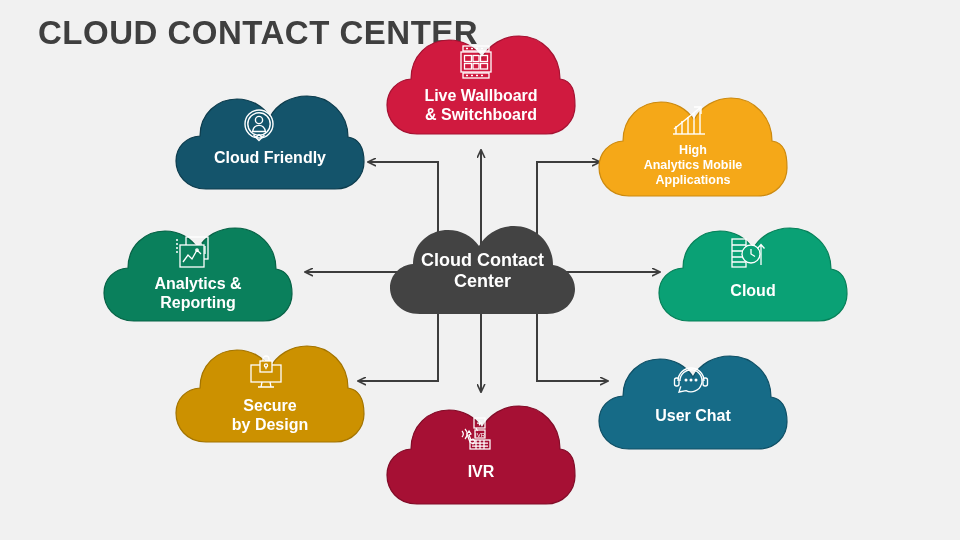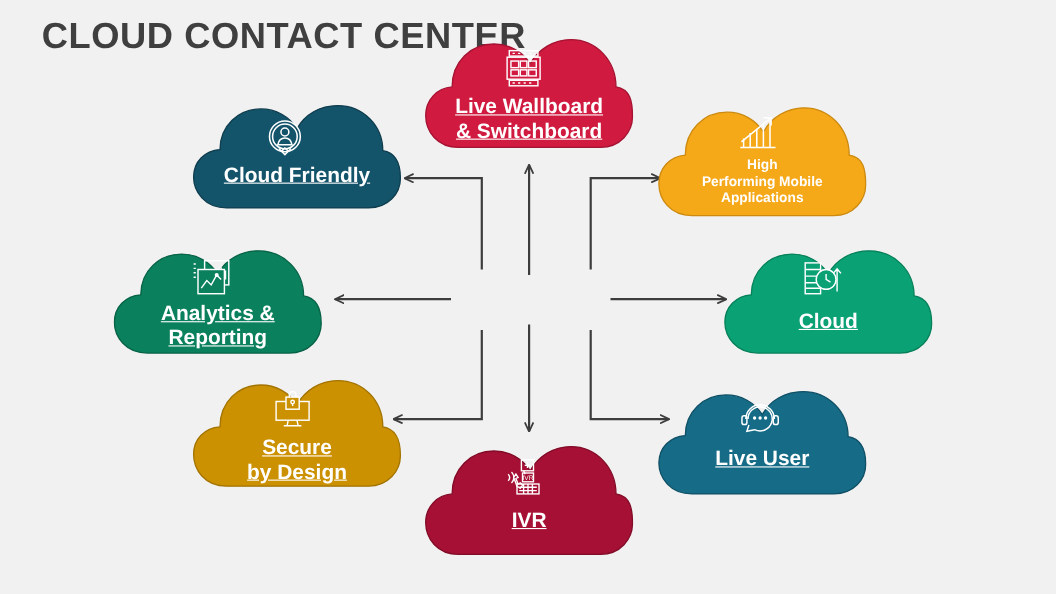--- a/index.html
+++ b/index.html
@@ -28,21 +28,21 @@
   .node .label{
     position:absolute;left:0;right:0;
     text-align:center;color:#ffffff;
     font-weight:bold;line-height:1.18;
     white-space:pre-line;
     pointer-events:none;
   }
   .node .ico{position:absolute;pointer-events:none;}
 
   .lbl-sm{font-size:12.5px;}
-  .lbl-md{font-size:19px;text-decoration:underline;}
+  .lbl-md{font-size:16px;}
   .lbl-lg{font-size:18px;}
 </style>
 </head>
 <body>
 
 <div id="stage">
 
   <div class="title">CLOUD CONTACT CENTER</div>
 
   <svg class="connectors" viewBox="0 0 960 540" width="960" height="540">
@@ -64,20 +64,28 @@
       <path d="M438,245 L438,162 L368,162" marker-end="url(#ah)"></path>
 
       <path d="M537,245 L537,162 L600,162" marker-end="url(#ah)"></path>
 
       <path d="M438,300 L438,381 L358,381" marker-end="url(#ah)"></path>
 
       <path d="M537,300 L537,381 L608,381" marker-end="url(#ah)"></path>
     </g>
   </svg>
 
+  <div class="node" style="left:390px;top:222px;width:185px;height:98px;">
+    <svg class="cloudwrap" width="185" height="98" viewBox="0 0 185 98">
+      <path d="M30,92 C10,92 0,78 0,66 C0,53 10,43 23,42 C23,22 39,8 58,8 C71,8 82,14 89,24
+               C96,12 109,4 124,4 C146,4 163,21 163,43 C176,45 185,55 185,67 C185,80 174,92 157,92 Z" fill="#434343"></path>
+    </svg>
+    <div class="label lbl-lg" style="top:28px;">Cloud Contact
+Center</div>
+  </div>
 
   <div class="node" style="left:175px;top:90px;width:190px;height:105px;">
     <svg class="cloudwrap" width="190" height="105" viewBox="0 0 190 105">
       <path d="M31,99 C11,99 1,84 1,71 C1,57 11,47 25,46 C25,24 42,9 62,9 C76,9 88,16 95,27
                C102,14 116,6 132,6 C155,6 173,24 173,47 C186,49 189,60 189,72 C189,86 178,99 160,99 Z" fill="#14546b" stroke="#0e3d4e" stroke-width="1.2"></path>
     </svg>
     <span class="ico" style="left:63px;top:16px;">
       <svg width="42" height="42" viewBox="0 0 42 42" fill="none" stroke="#ffffff" stroke-width="1.4">
         <circle cx="21" cy="18" r="14"></circle>
         <circle cx="21" cy="18" r="11.2"></circle>
@@ -120,21 +128,21 @@
     </svg>
     <span class="ico" style="left:72px;top:12px;">
       <svg width="40" height="34" viewBox="0 0 40 34" fill="none" stroke="#ffffff" stroke-width="1.4">
         <path d="M6,30 L6,22 M12,30 L12,17 M18,30 L18,13 M24,30 L24,9 M30,30 L30,5"></path>
         <path d="M3,30 h32"></path>
         <path d="M4,25 L31,3"></path>
         <path d="M24,3 L31,3 L31,10"></path>
       </svg>
     </span>
     <div class="label lbl-sm" style="top:51px;">High
-Performing Mobile
+Analytics Mobile
 Applications</div>
   </div>
 
   <div class="node" style="left:103px;top:222px;width:190px;height:105px;">
     <svg class="cloudwrap" width="190" height="105" viewBox="0 0 190 105">
       <path d="M31,99 C11,99 1,84 1,71 C1,57 11,47 25,46 C25,24 42,9 62,9 C76,9 88,16 95,27
                C102,14 116,6 132,6 C155,6 173,24 173,47 C186,49 189,60 189,72 C189,86 178,99 160,99 Z" fill="#0a805c" stroke="#076246" stroke-width="1.2"></path>
     </svg>
     <span class="ico" style="left:70px;top:12px;">
       <svg width="40" height="38" viewBox="0 0 40 38" fill="none" stroke="#ffffff" stroke-width="1.3">
@@ -217,16 +225,16 @@
       <svg width="40" height="34" viewBox="0 0 40 34" fill="none" stroke="#ffffff" stroke-width="1.35">
         <path d="M11,18 a11,11 0 1 1 6,9.6 L10,29 L11.8,23.4"></path>
         <circle cx="17" cy="17" r="1.5" fill="#ffffff" stroke="none"></circle>
         <circle cx="22" cy="17" r="1.5" fill="#ffffff" stroke="none"></circle>
         <circle cx="27" cy="17" r="1.5" fill="#ffffff" stroke="none"></circle>
         <path d="M9,18 a13,13 0 0 1 26,0"></path>
         <rect x="5.5" y="15" width="4.5" height="8" rx="2"></rect>
         <rect x="34" y="15" width="4.5" height="8" rx="2"></rect>
       </svg>
     </span>
-    <div class="label lbl-md" style="top:57px;">Live User</div>
+    <div class="label lbl-md" style="top:57px;">User Chat</div>
   </div>
 
 </div>
 
 </body></html>

